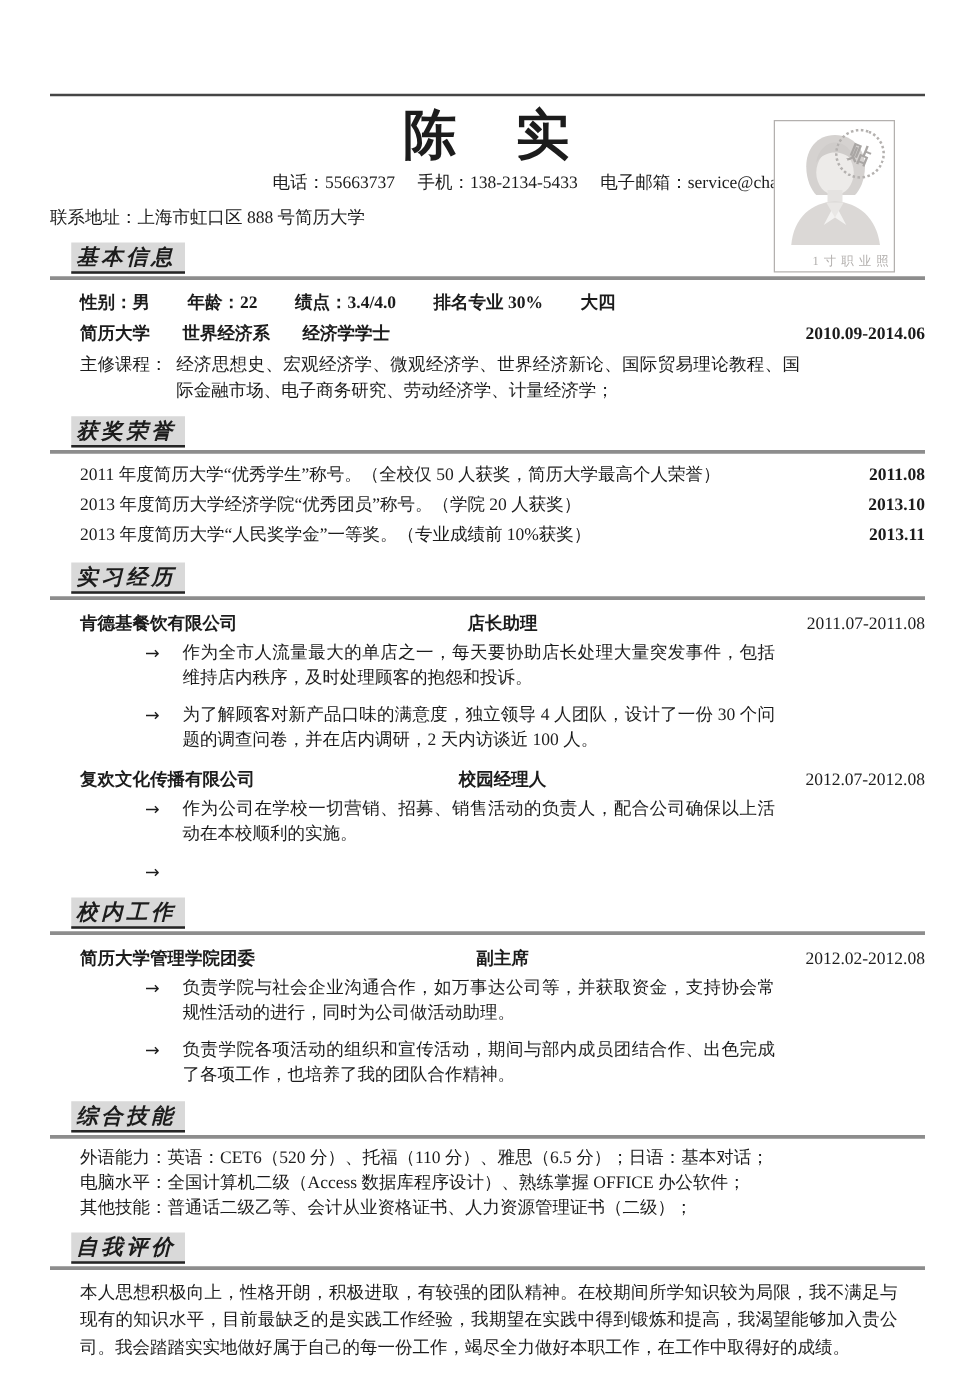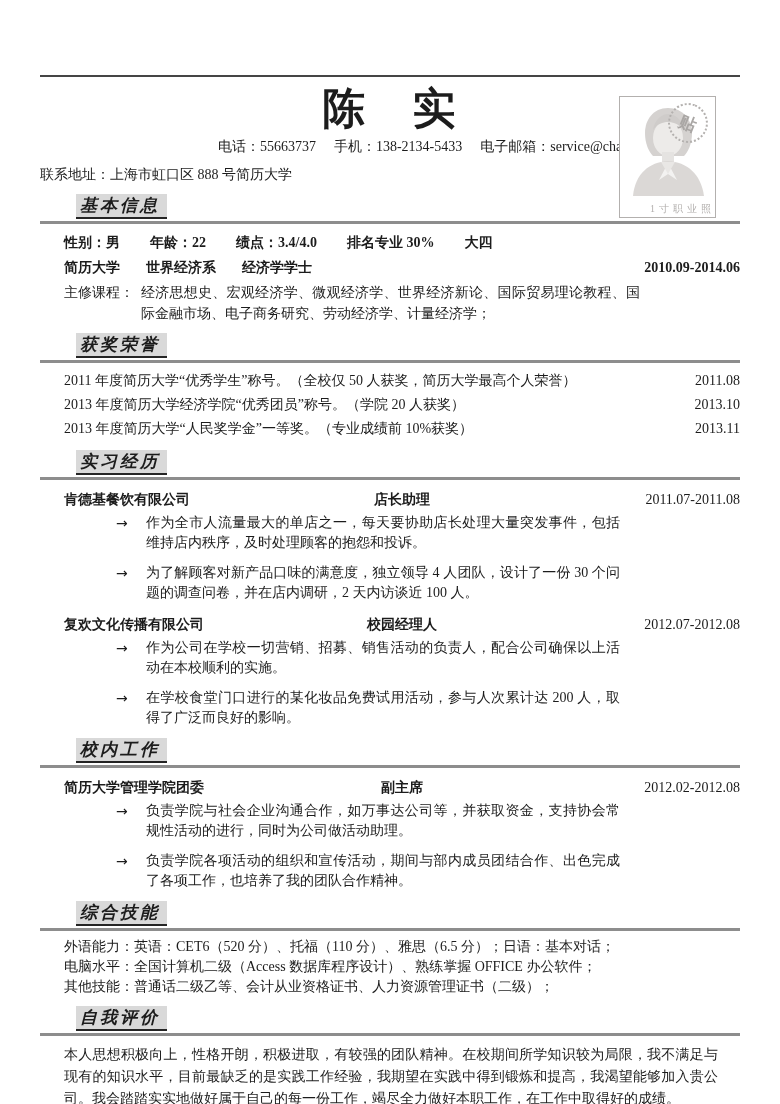--- a/index.html
+++ b/index.html
@@ -18,35 +18,35 @@
   .photo{position:absolute;left:619px;top:96px;width:97px;height:122px;background:#fff;border:1px solid #b3b0ae;box-sizing:border-box;z-index:5;}
   .photo svg{position:absolute;left:5px;top:3px;}
   .photo-caption{position:absolute;bottom:1px;left:0;right:0;text-align:right;font-size:10px;color:#b2afad;letter-spacing:4px;white-space:nowrap;}
   .stamp{position:absolute;left:48px;top:6px;width:36px;height:36px;border:2px dotted #b4b1af;border-radius:50%;
          display:flex;align-items:center;justify-content:center;transform:rotate(22deg);}
   .stamp span{font-size:17px;font-weight:bold;color:#a9a6a4;}
   
   .section{margin-top:9px;}
   .sec-head{line-height:22px;}
   .sec-title{display:inline-block;background:#d9d9d9;border-bottom:2px solid #252525;
-    padding:1px 7px 0 4px;margin-left:36px;font-size:17px;font-weight:bold;font-style:italic;letter-spacing:3px;}
+    padding:1px 7px 0 4px;margin-left:17px;font-size:17px;font-weight:bold;font-style:italic;letter-spacing:3px;}
   .sec-rule{height:3px;background:#8d8d8d;margin-top:2px;}
   .sec-body{padding:6px 0 0 24px;}
   
   .attr-row{display:flex;gap:30px;font-weight:bold;line-height:25px;white-space:nowrap;}
   .edu-row{display:flex;gap:26px;font-weight:bold;line-height:25px;}
   .edu-row .date{margin-left:auto;font-weight:bold;}
   .label-row{display:flex;line-height:21px;margin-top:2px;}
   .label-row .lbl{flex:none;margin-right:7px;white-space:nowrap;}
   .label-row .txt{flex:1;}
   .course-txt{padding-right:100px;text-align:justify;}
   
   .award-row{display:flex;line-height:24px;}
   .award-row .a-text{flex:1;}
-  .award-row .date{flex:none;}
+  .award-row .date{flex:none;font-weight:bold;}
   
   .job{margin-top:2px;}
   .job-head{display:grid;grid-template-columns:1fr auto 1fr;line-height:23px;font-weight:bold;}
   .job-head .position{text-align:center;}
   .job-head .date{text-align:right;font-weight:normal;}
   .bullets{margin-top:2px;}
   .bullet{display:flex;margin:0 0 10px 52px;padding-right:120px;line-height:20px;}
   .bullet .arrow{flex:none;width:30px;font-family:"DejaVu Sans",sans-serif;}
   .bullet .b-text{flex:1;text-align:justify;}
   .job + .job{margin-top:6px;}
@@ -160,21 +160,20 @@
             <span class="position">校园经理人</span>
             <span class="date">2012.07-2012.08</span>
           </div>
           <div class="bullets">
             <div class="bullet">
               <span class="arrow">→</span>
               <span class="b-text">作为公司在学校一切营销、招募、销售活动的负责人，配合公司确保以上活动在本校顺利的实施。</span>
             </div>
             <div class="bullet">
               <span class="arrow">→</span>
-              <span class="b-text">在学校食堂门口进行的某化妆品免费试用活动，参与人次累计达 200 人，取得了广泛而良好的影响。</span>
             </div>
           </div>
         </div>
       </div>
     </div>
 
     <div class="section">
       <div class="sec-head"><span class="sec-title">校内工作</span></div>
       <div class="sec-rule"></div>
       <div class="sec-body">

